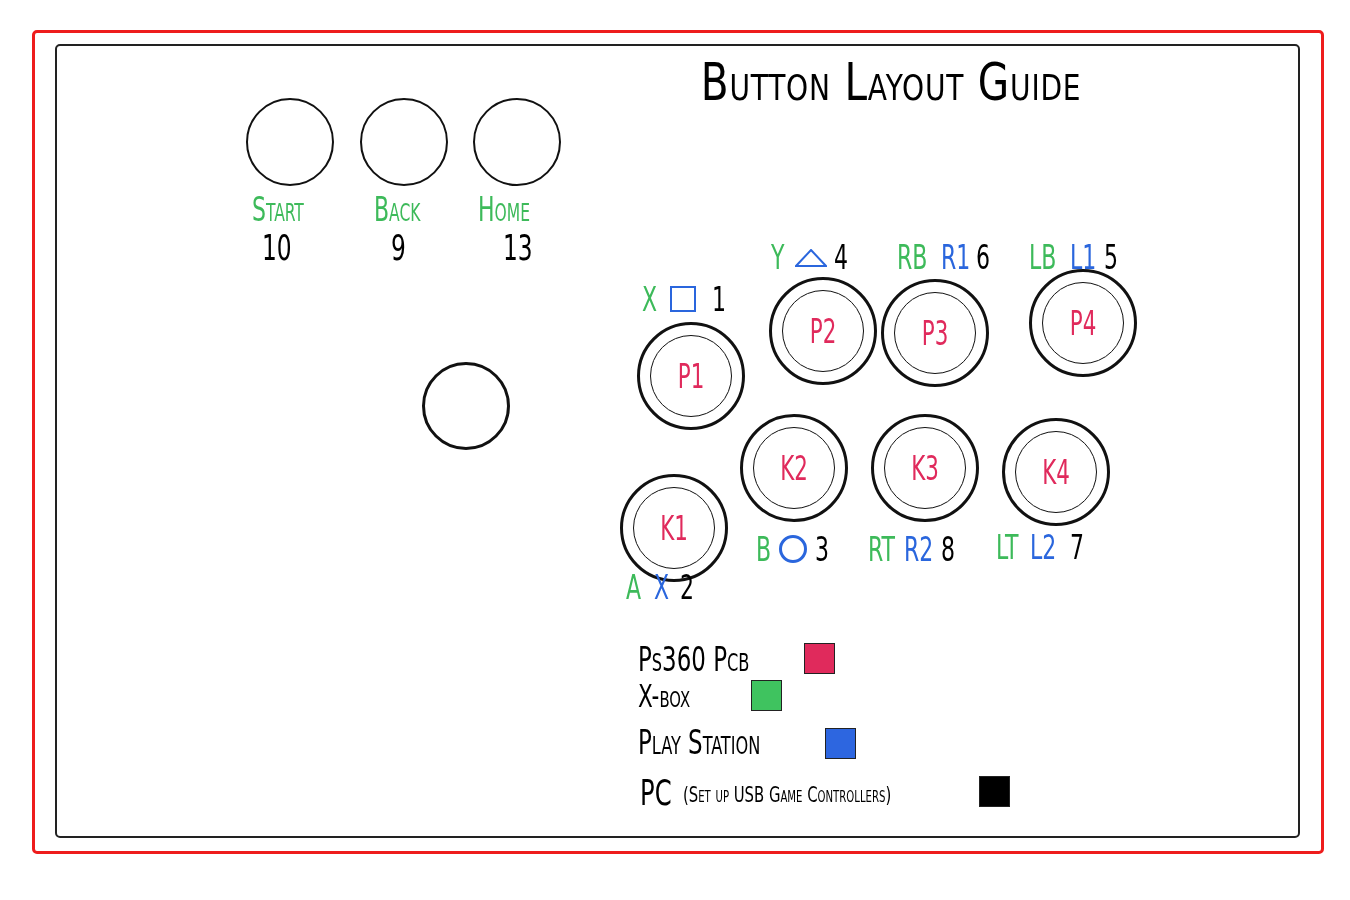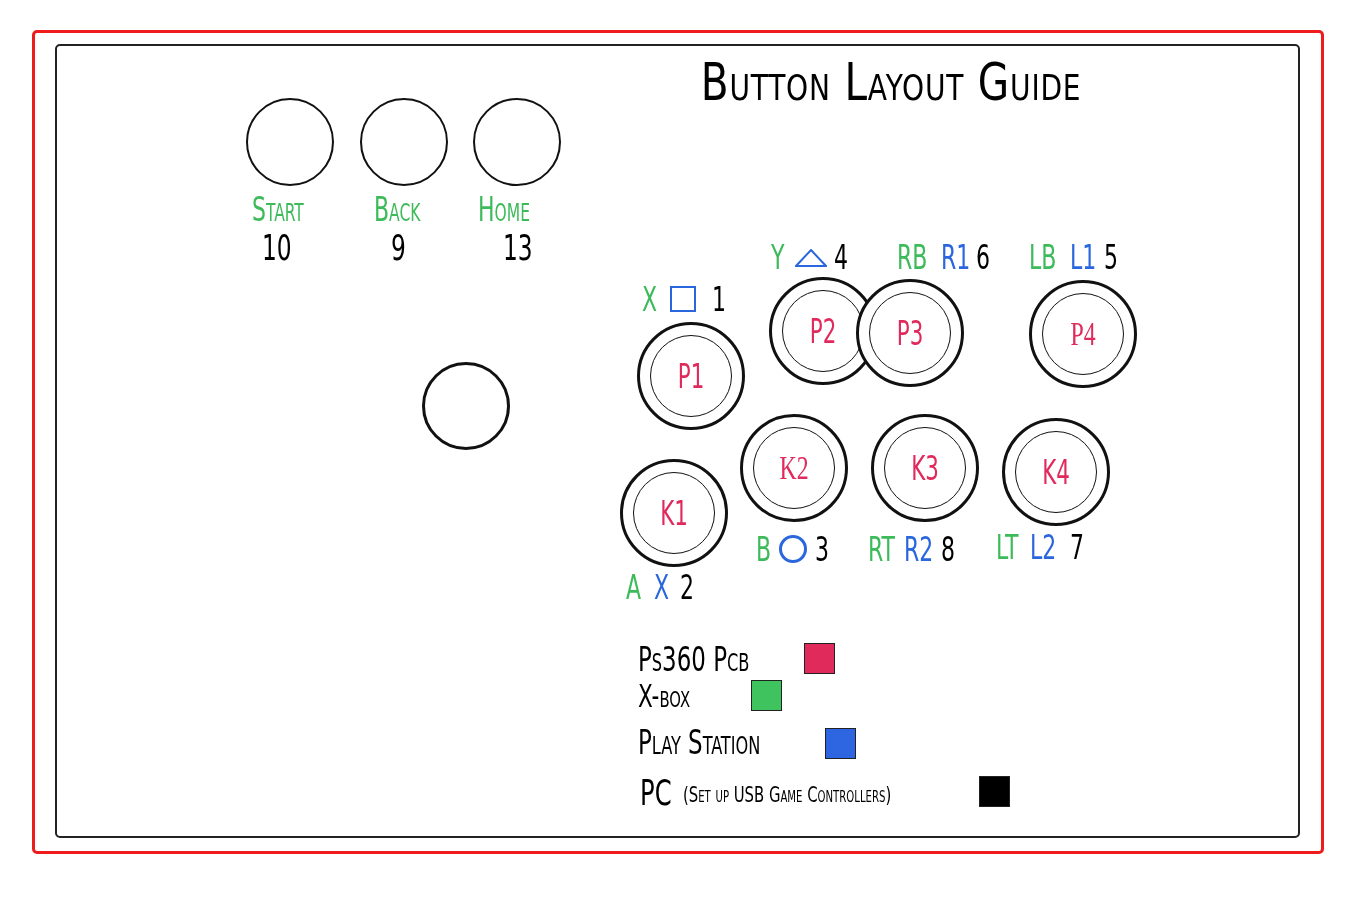--- a/index.html
+++ b/index.html
@@ -60,33 +60,33 @@
 <div class="circle plain" style="left:422px;top:362px;width:88px;height:88px;border-width:3px;"></div>
 
 <div class="circle btn" style="left:637px;top:322px;width:108px;height:108px;">
   <div class="ring" style="width:80px;height:80px;"></div>
   <div class="lbl">P1</div>
 </div>
 <div class="circle btn" style="left:769px;top:277px;width:108px;height:108px;">
   <div class="ring" style="width:80px;height:80px;"></div>
   <div class="lbl">P2</div>
 </div>
-<div class="circle btn" style="left:856px;top:279px;width:108px;height:108px;">
+<div class="circle btn" style="left:881px;top:279px;width:108px;height:108px;">
   <div class="ring" style="width:80px;height:80px;"></div>
   <div class="lbl">P3</div>
 </div>
-<div class="circle btn" style="left:1029px;top:280px;width:108px;height:108px;font-family:Liberation Serif, serif;">
+<div class="circle btn" style="left:1029px;top:269px;width:108px;height:108px;">
   <div class="ring" style="width:80px;height:80px;"></div>
   <div class="lbl">P4</div>
 </div>
-<div class="circle btn" style="left:620px;top:459px;width:108px;height:108px;text-decoration:underline;">
+<div class="circle btn" style="left:620px;top:474px;width:108px;height:108px;text-decoration:underline;">
   <div class="ring" style="width:80px;height:80px;"></div>
   <div class="lbl">K1</div>
 </div>
-<div class="circle btn" style="left:740px;top:414px;width:108px;height:108px;font-family:Liberation Serif, serif;">
+<div class="circle btn" style="left:740px;top:414px;width:108px;height:108px;">
   <div class="ring" style="width:80px;height:80px;"></div>
   <div class="lbl">K2</div>
 </div>
 <div class="circle btn" style="left:871px;top:414px;width:108px;height:108px;">
   <div class="ring" style="width:80px;height:80px;"></div>
   <div class="lbl">K3</div>
 </div>
 <div class="circle btn" style="left:1002px;top:418px;width:108px;height:108px;">
   <div class="ring" style="width:80px;height:80px;"></div>
   <div class="lbl">K4</div>

